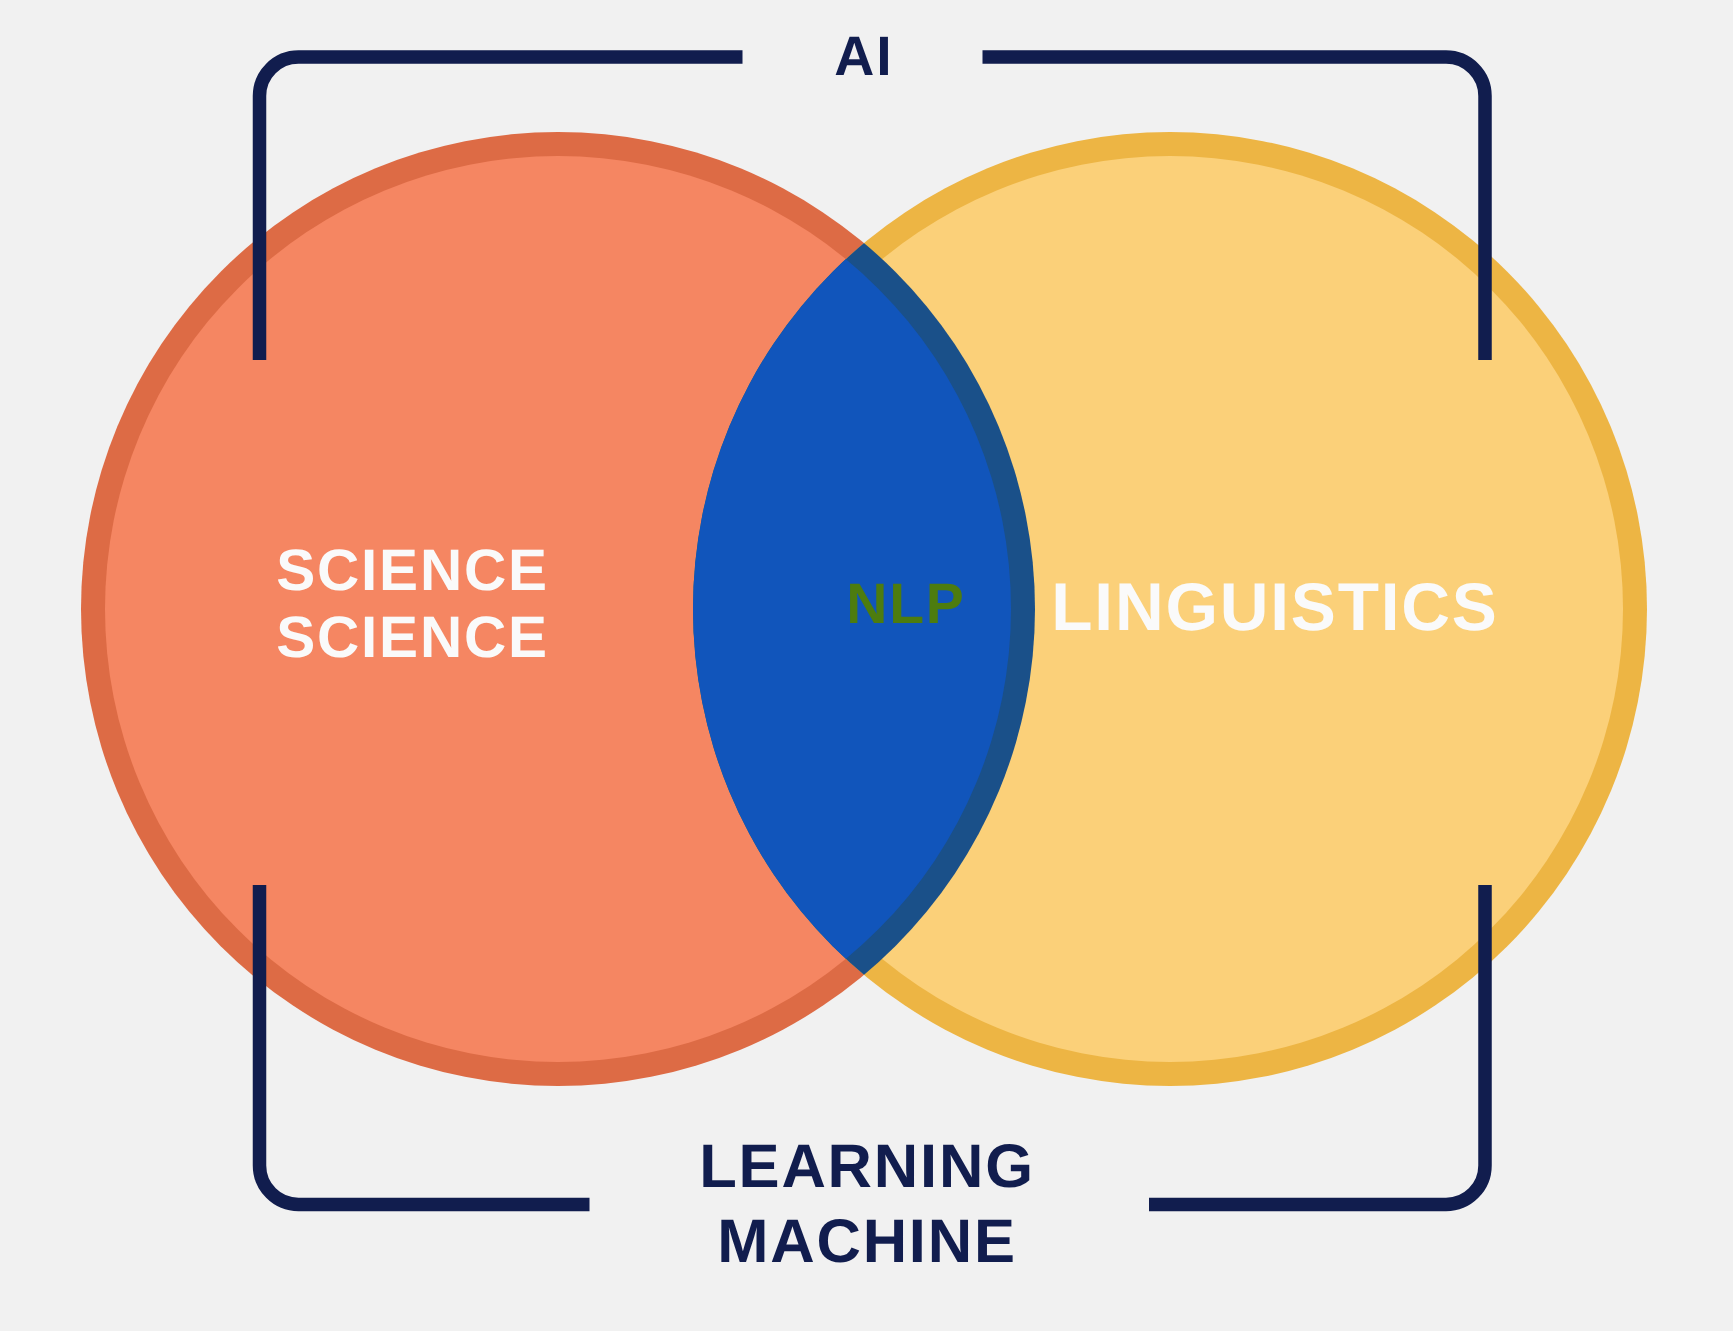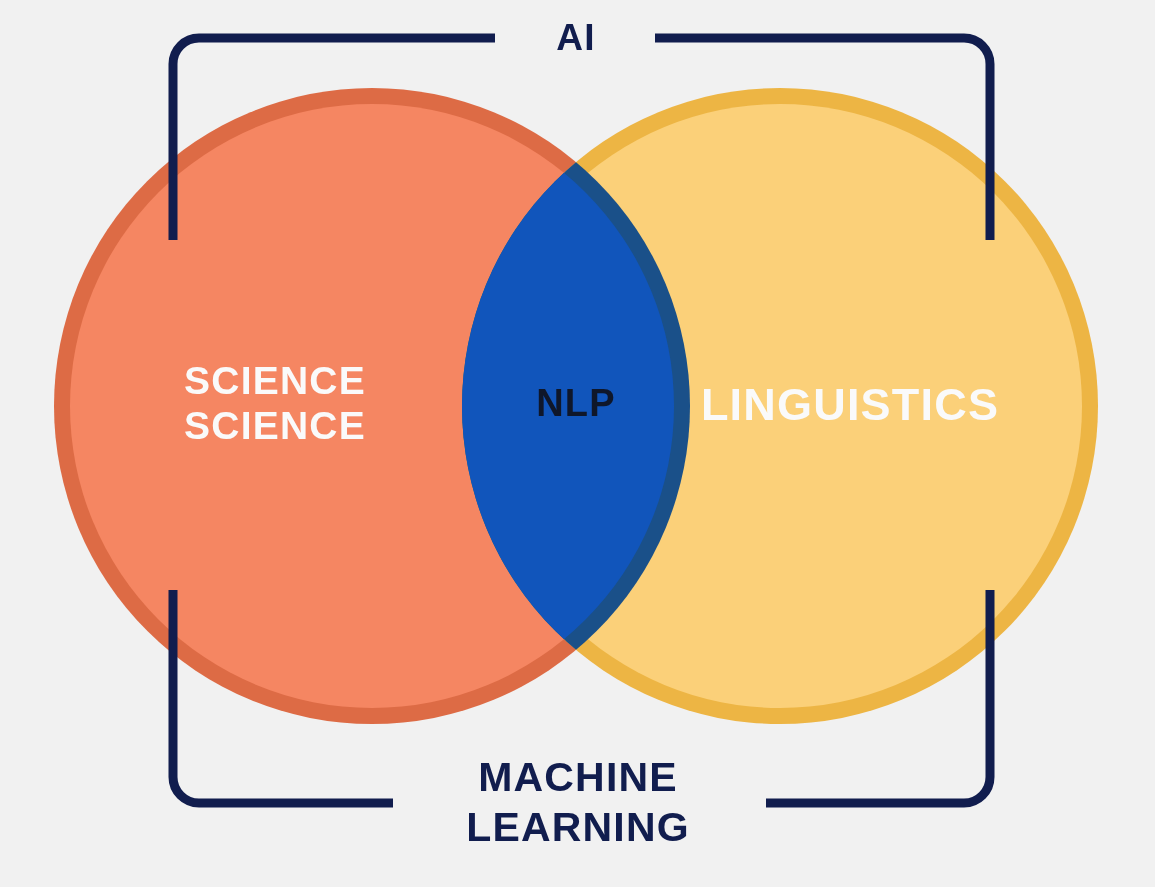--- a/index.html
+++ b/index.html
@@ -47,24 +47,24 @@
   }
   #label-ling {
     left: 640px;
     top: 379px;
     width: 420px;
     color: #FAFAFA;
     font-size: 45px;
     letter-spacing: 1.2px;
   }
   #label-nlp {
-    left: 496px;
+    left: 524px;
     top: 381px;
     width: 160px;
-    color: #0f172a;
+    color: #4d7c0f;
     font-size: 38px;
     letter-spacing: 1.2px;
   }
   #label-ai {
     left: 506px;
     top: 17px;
     width: 140px;
     color: #111D4E;
     font-size: 37px;
     letter-spacing: 1.3px;
@@ -133,17 +133,17 @@
   <div class="venn-label" id="label-cs">
     <span class="ml-line">SCIENCE</span>
     <span class="ml-line">SCIENCE</span>
   </div>
 
   <div class="venn-label" id="label-ling">LINGUISTICS</div>
 
   <div class="venn-label" id="label-nlp">NLP</div>
 
   <div class="venn-label" id="label-ml">
+    <span class="ml-line">LEARNING</span>
     <span class="ml-line">MACHINE</span>
-    <span class="ml-line">LEARNING</span>
   </div>
 
 </div>
 
 </body></html>

